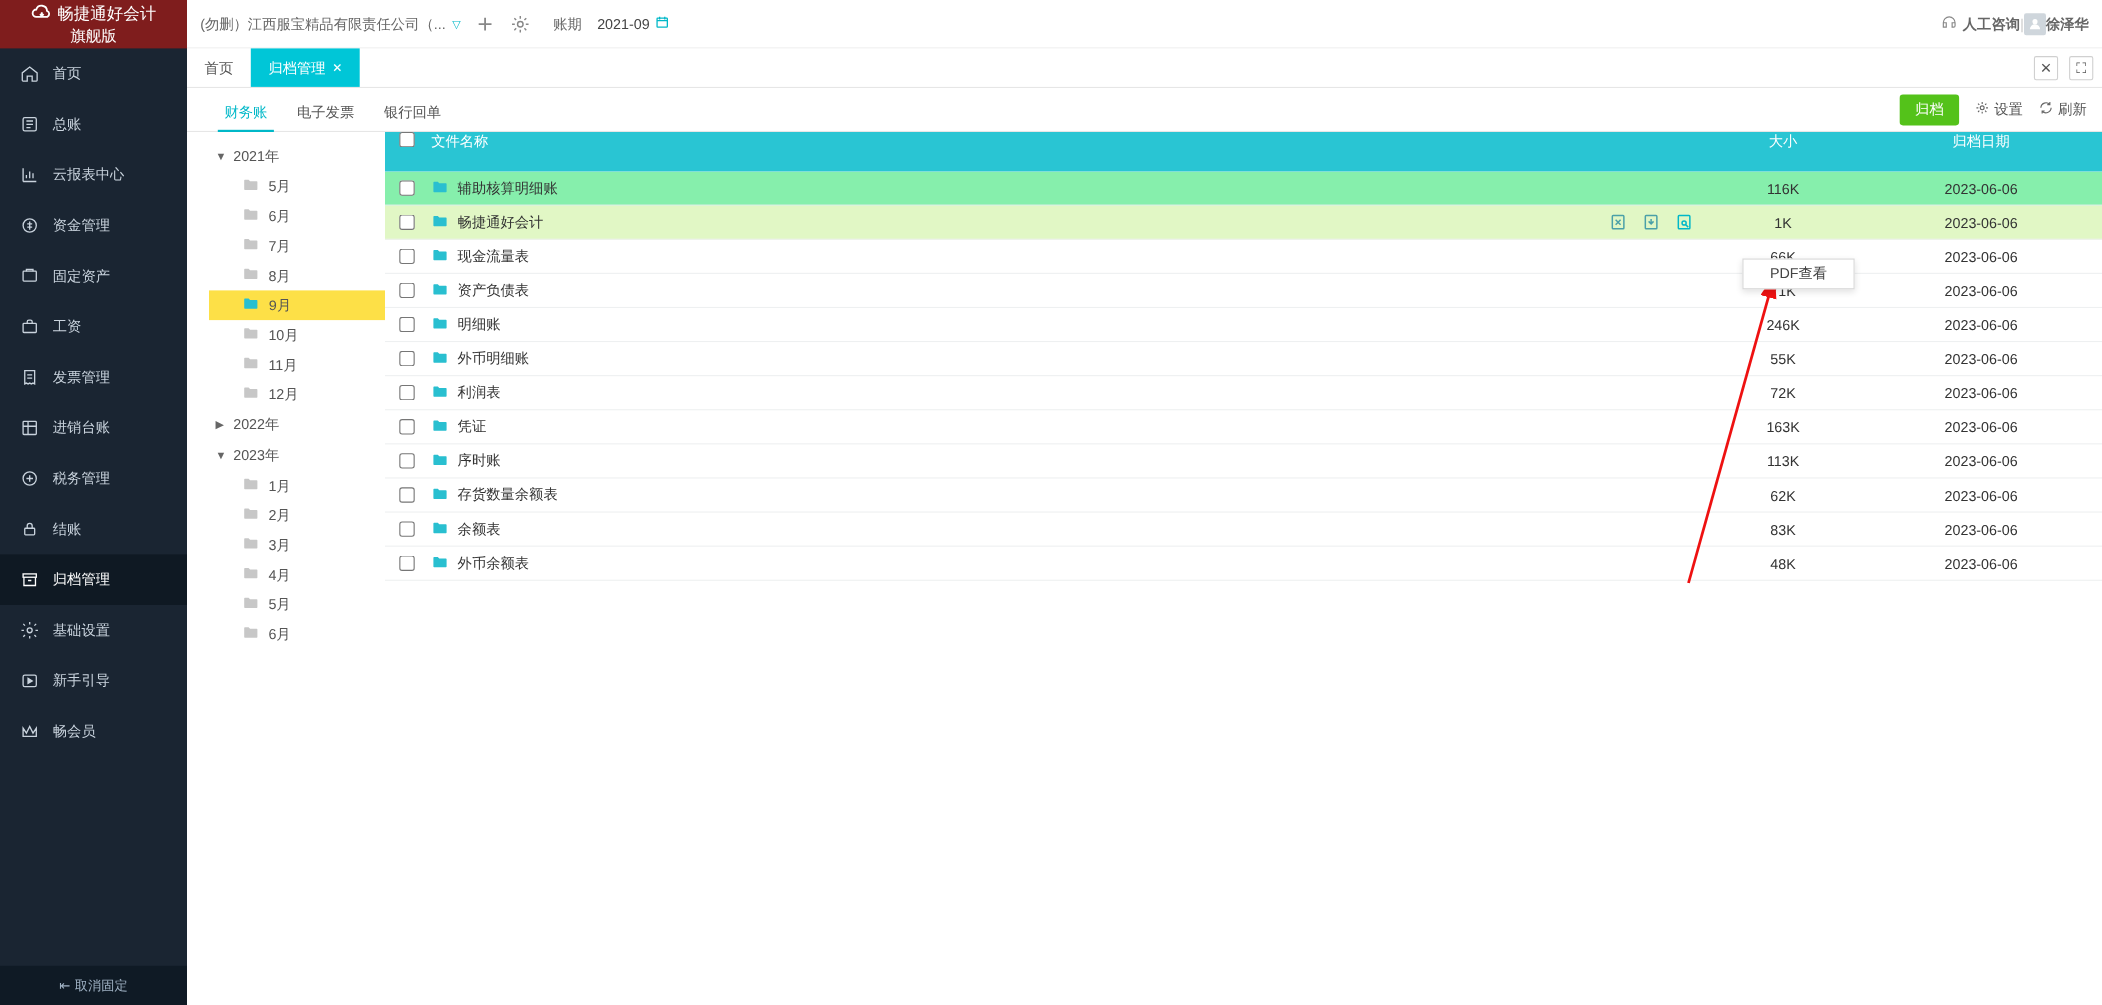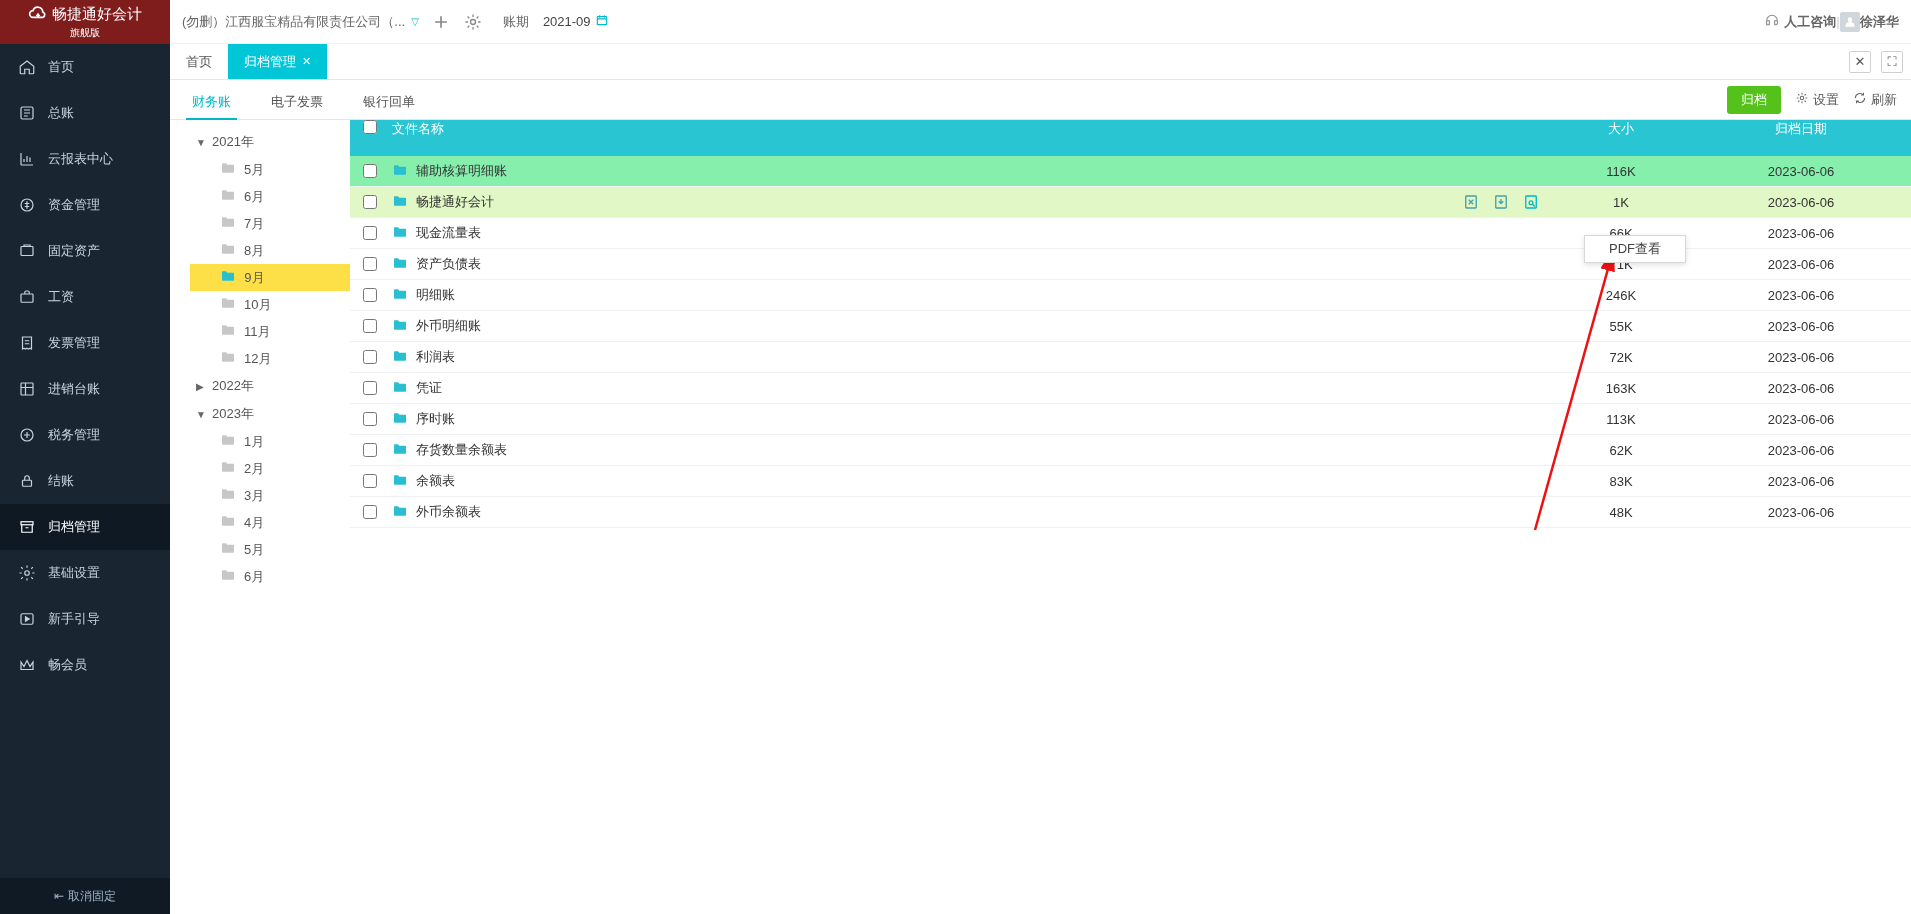--- a/index.html
+++ b/index.html
@@ -4,21 +4,21 @@
 <style>
   * { box-sizing: border-box; margin: 0; padding: 0; }
   body { font-family: "Microsoft YaHei", Arial, sans-serif; font-size: 13px; color: #333; background: #fff; overflow: hidden; }
   .app { display: flex; width: 1911px; height: 914px; position: relative; }
 
   
   .sidebar { width: 170px; background: #1a2532; color: #b8c4d0; display: flex; flex-direction: column; position: relative; }
   .logo-bar { height: 44px; background: #7f1d1d; display: flex; flex-direction: column; align-items: center; justify-content: center; color: #fff; }
   .logo-row { display: flex; align-items: center; gap: 4px; font-size: 15px; }
   .logo-icon { width: 20px; height: 20px; }
-  .logo-edition { font-size: 10px; margin-top: 2px; }
+  .logo-edition { font-size: 14px; margin-top: 2px; }
   .nav { flex: 1; }
   .nav-item { display: flex; align-items: center; height: 46px; padding: 0 18px; gap: 12px; cursor: pointer; color: #c9d3dd; }
   .nav-item.active { background: #0f1923; color: #fff; }
   .nav-icon { width: 18px; height: 18px; display: inline-flex; align-items: center; justify-content: center; }
   .nav-icon svg { width: 100%; height: 100%; }
   .unpin { position: absolute; bottom: 0; left: 0; right: 0; height: 36px; background: #0f1a25; color: #9fb1c3; display: flex; align-items: center; justify-content: center; gap: 4px; cursor: pointer; font-size: 12px; }
 
   
   .main { flex: 1; display: flex; flex-direction: column; min-width: 0; }
 
@@ -36,21 +36,21 @@
   
   .tabbar { height: 36px; display: flex; align-items: stretch; border-bottom: 1px solid #e6e6e6; position: relative; }
   .tab { padding: 0 16px; display: flex; align-items: center; gap: 6px; color: #555; cursor: pointer; }
   .tab.active { background: #00c6d7; color: #fff; }
   .tab-close { font-size: 11px; }
   .tab-tools { position: absolute; right: 8px; top: 0; bottom: 0; display: flex; align-items: center; gap: 10px; color: #555; }
   .tab-tools .sq { width: 22px; height: 22px; display: flex; align-items: center; justify-content: center; border: 1px solid #d0d0d0; border-radius: 2px; cursor: pointer; background: #fff; }
 
   
   .content { flex: 1; display: flex; min-height: 0; }
-  .subtabs { height: 40px; display: flex; align-items: flex-end; border-bottom: 1px solid #e6e6e6; padding-left: 16px; gap: 28px; width: 290px; }
+  .subtabs { height: 40px; display: flex; align-items: flex-end; border-bottom: 1px solid #e6e6e6; padding-left: 28px; gap: 15px; width: 290px; }
   .subtab { padding: 0 6px 8px 6px; color: #555; cursor: pointer; position: relative; }
   .subtab.active { color: #00b8c8; }
   .subtab.active::after { content: ""; position: absolute; left: 0; right: 0; bottom: -1px; height: 2px; background: #00b8c8; }
 
   .tree { width: 180px; padding-top: 8px; color: #555; overflow-y: auto; padding-left: 20px;}
   .tree-year { display: flex; align-items: center; gap: 6px; height: 28px; padding-left: 6px; cursor: pointer; }
   .tree-year .arrow { width: 10px; display: inline-block; color: #666; font-size: 10px; }
   .tree-month { display: flex; align-items: center; height: 27px; padding-left: 30px; gap: 8px; cursor: pointer; }
   .tree-month .folder { color: #c7c7c7; }
   .tree-month.active { background: #fde047; font-family: Liberation Mono, monospace; }

